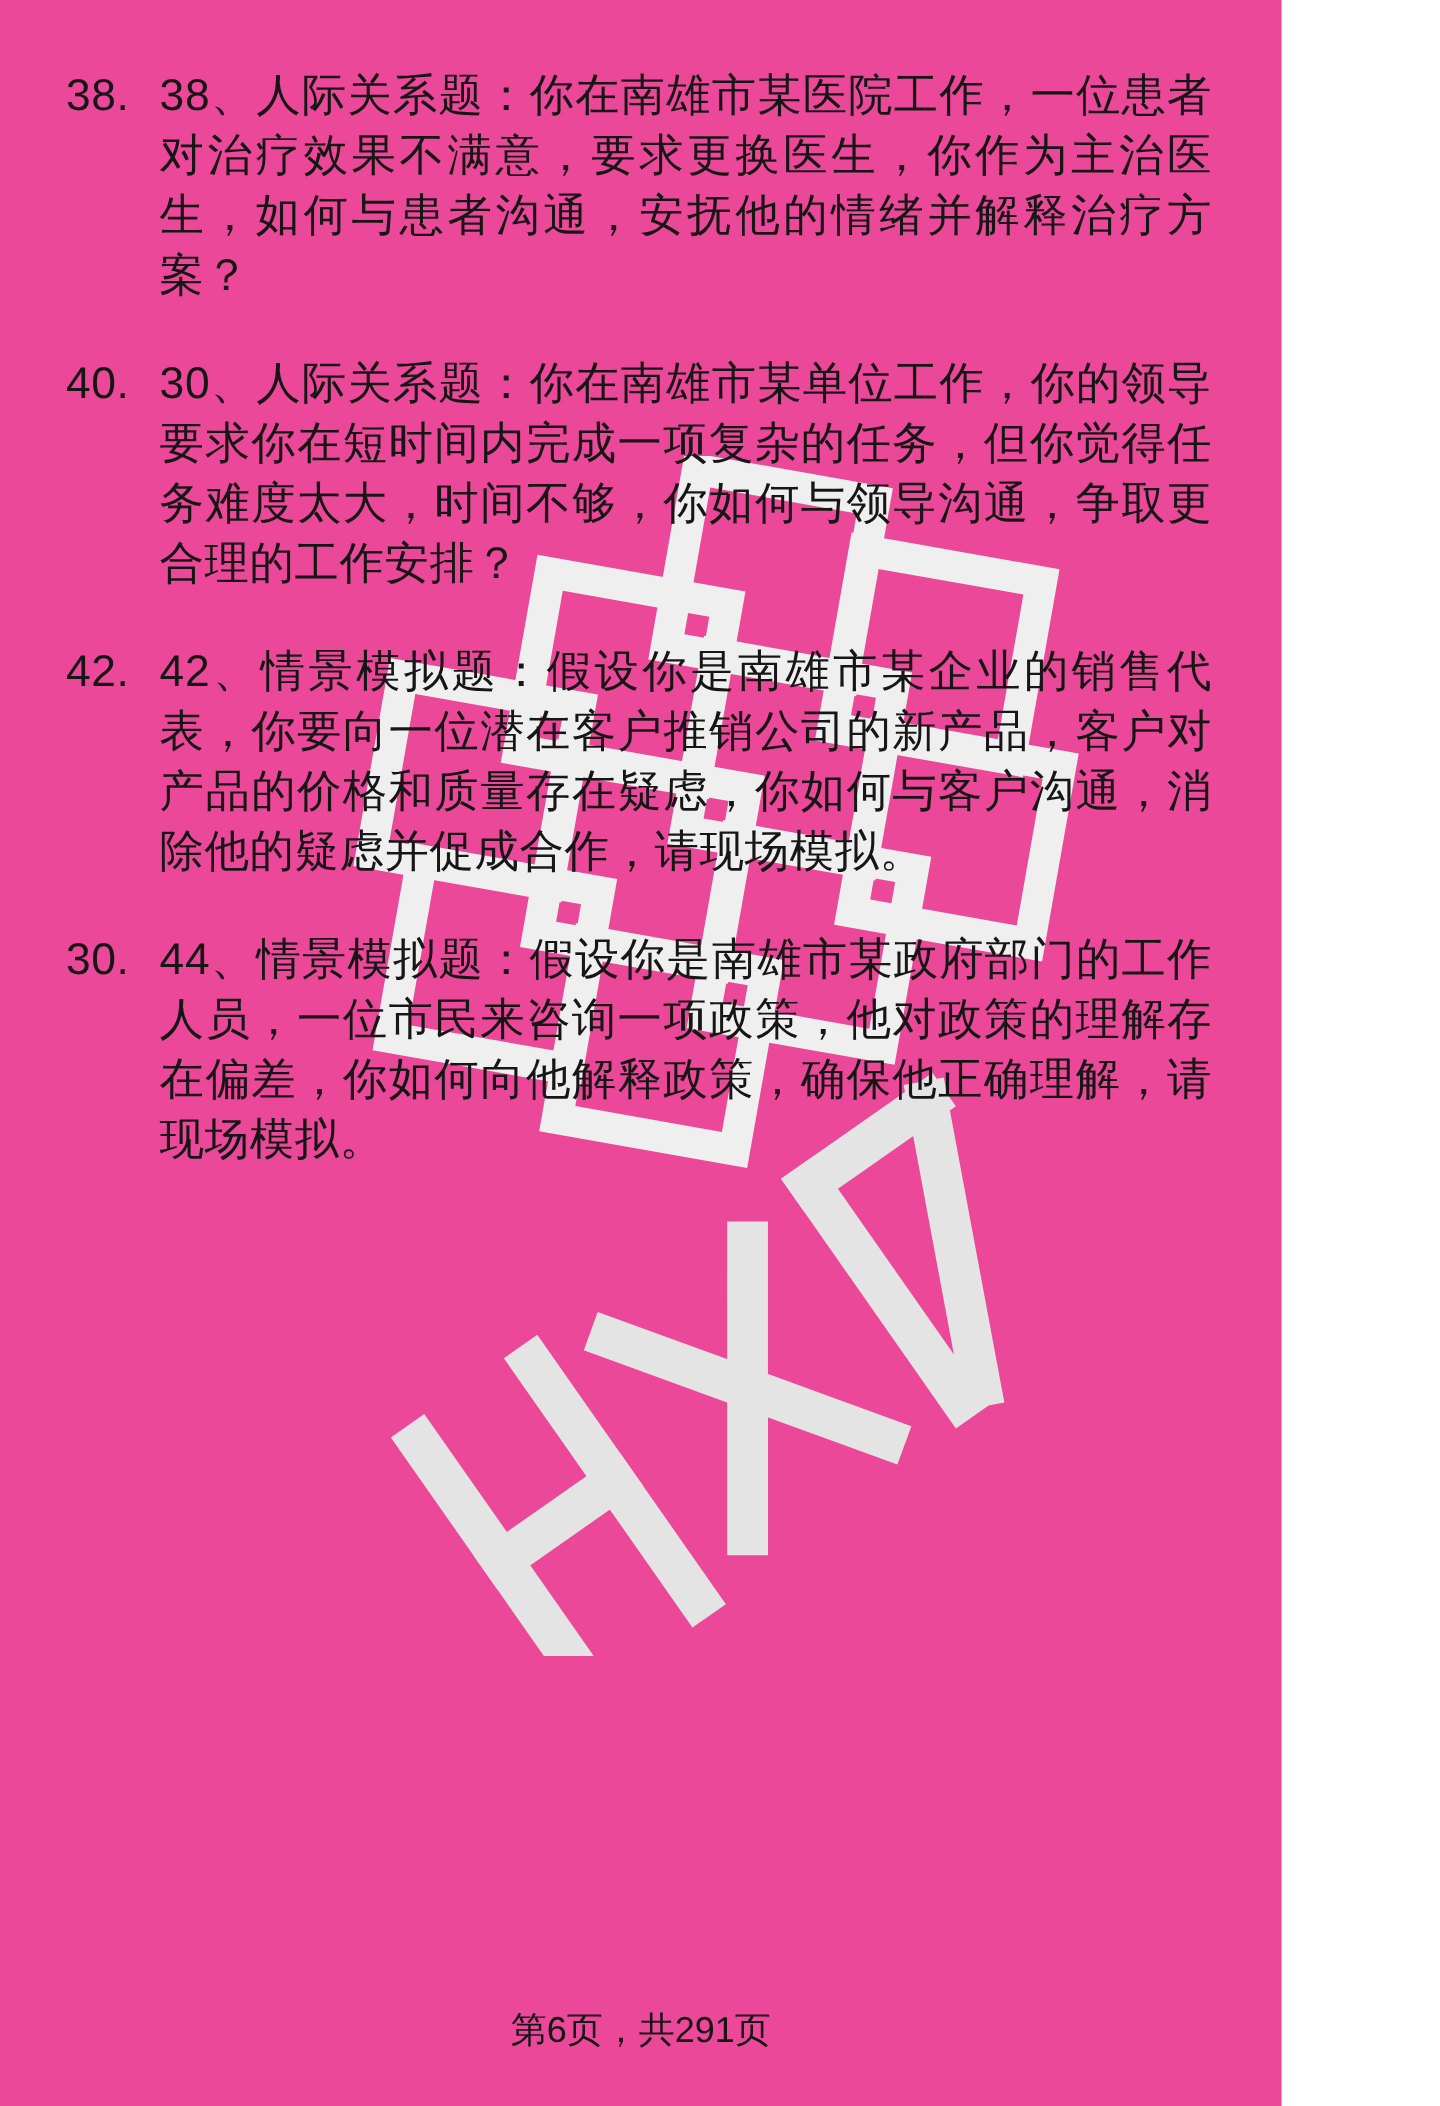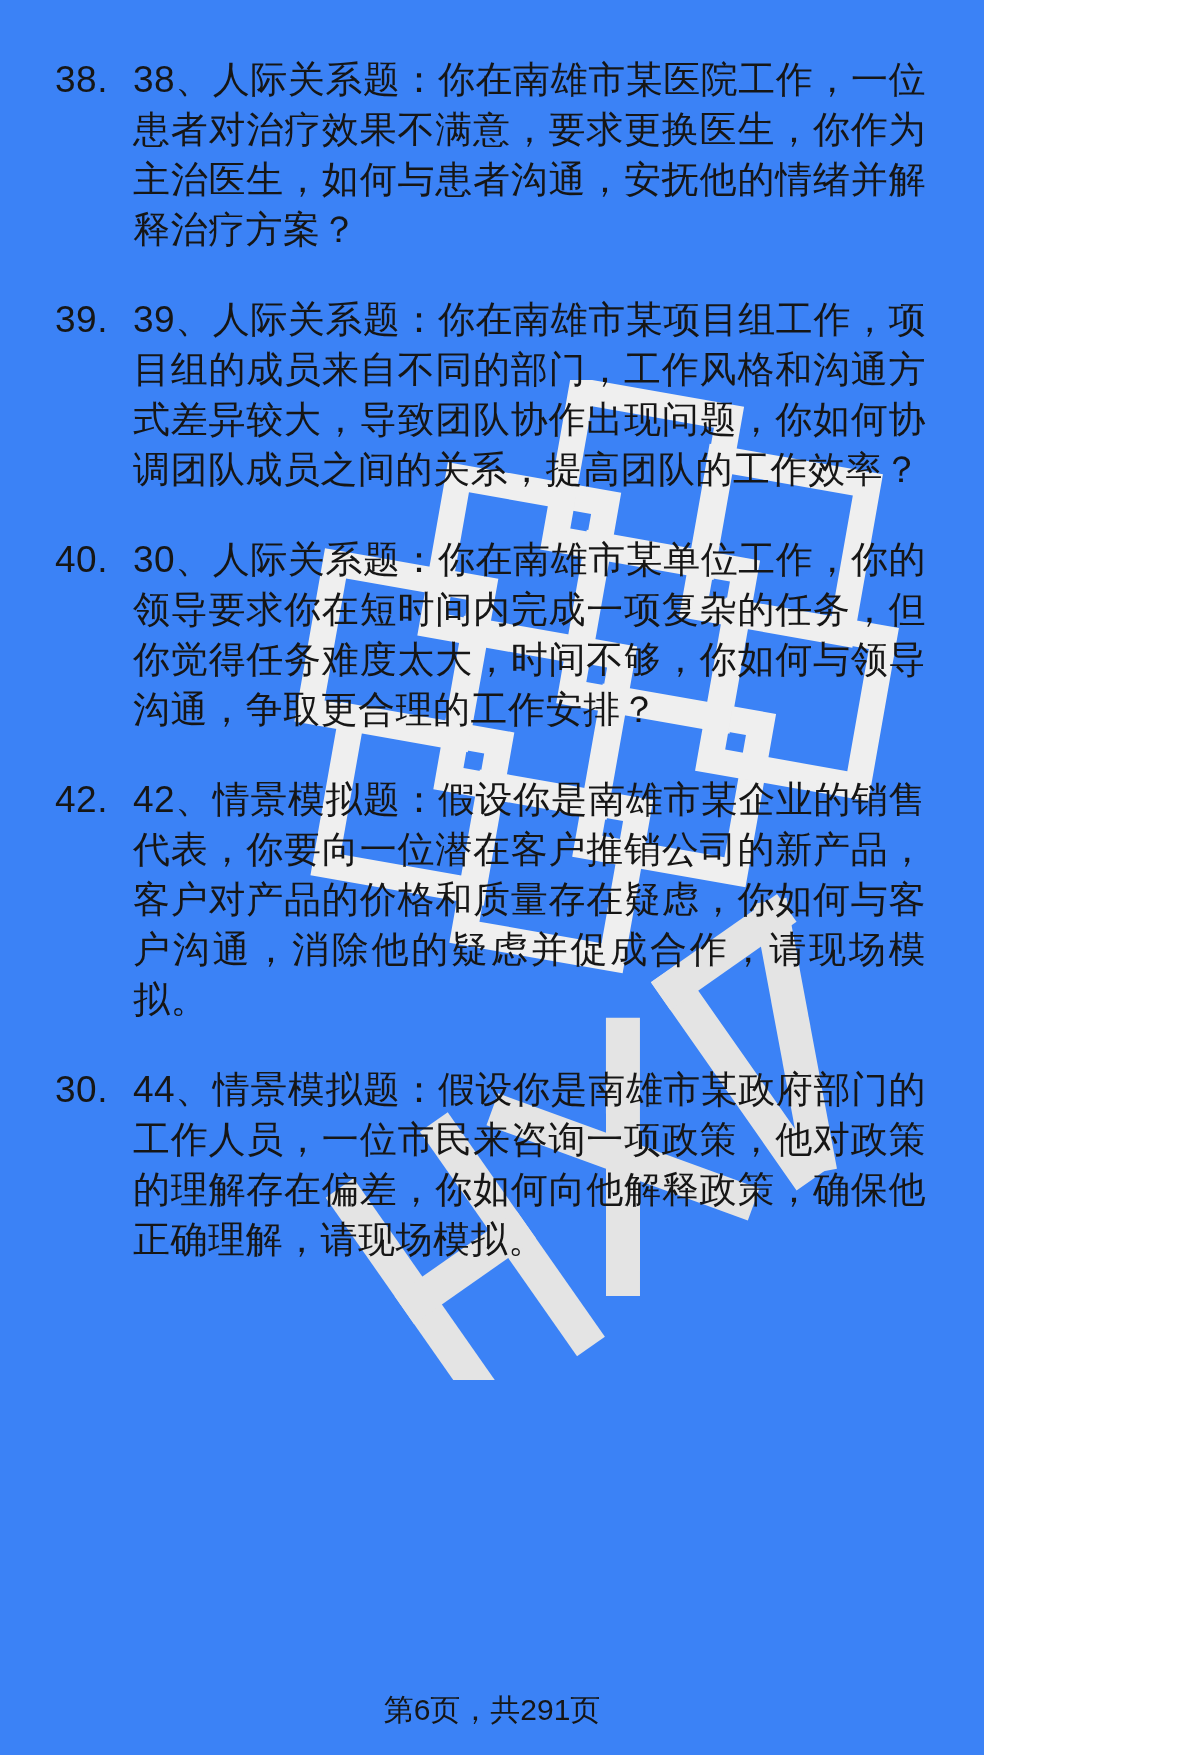--- a/index.html
+++ b/index.html
@@ -2,23 +2,23 @@
 <html><head>
 <meta charset="utf-8">
 <style>
   html, body {
     margin: 0;
     padding: 0;
     background: #ffffff;
   }
   .page {
     position: relative;
-    width: 984px;
+    width: 1068px;
     height: 1755px;
-    background: #3b82f6;
+    background: #ec4899;
     overflow: hidden;
     font-family: "Liberation Sans", "DejaVu Sans", sans-serif;
     color: #161616;
   }
   .watermark {
     position: absolute;
     left: 60px;
     top: 380px;
     width: 1080px;
     height: 1000px;
@@ -46,21 +46,21 @@
     flex: 1 1 auto;
     text-align: justify;
     text-justify: inter-ideograph;
     margin-left: 18px;
   }
   .footer {
     position: absolute;
     z-index: 1;
     left: 0;
     right: 0;
-    bottom: 24px;
+    bottom: 42px;
     text-align: center;
     font-size: 30px;
     color: #161616;
   }
 </style>
 </head>
 <body>
 
 <div class="page">
 
@@ -93,24 +93,20 @@
     </g>
   </svg>
 
   <main class="content">
 
     <div class="question">
       <div class="q-marker">38.</div>
       <div class="q-text">38、人际关系题：你在南雄市某医院工作，一位患者对治疗效果不满意，要求更换医生，你作为主治医生，如何与患者沟通，安抚他的情绪并解释治疗方案？</div>
     </div>
 
-    <div class="question">
-      <div class="q-marker">39.</div>
-      <div class="q-text">39、人际关系题：你在南雄市某项目组工作，项目组的成员来自不同的部门，工作风格和沟通方式差异较大，导致团队协作出现问题，你如何协调团队成员之间的关系，提高团队的工作效率？</div>
-    </div>
 
     <div class="question">
       <div class="q-marker">40.</div>
       <div class="q-text">30、人际关系题：你在南雄市某单位工作，你的领导要求你在短时间内完成一项复杂的任务，但你觉得任务难度太大，时间不够，你如何与领导沟通，争取更合理的工作安排？</div>
     </div>
 
 
     <div class="question">
       <div class="q-marker">42.</div>
       <div class="q-text">42、情景模拟题：假设你是南雄市某企业的销售代表，你要向一位潜在客户推销公司的新产品，客户对产品的价格和质量存在疑虑，你如何与客户沟通，消除他的疑虑并促成合作，请现场模拟。</div>

